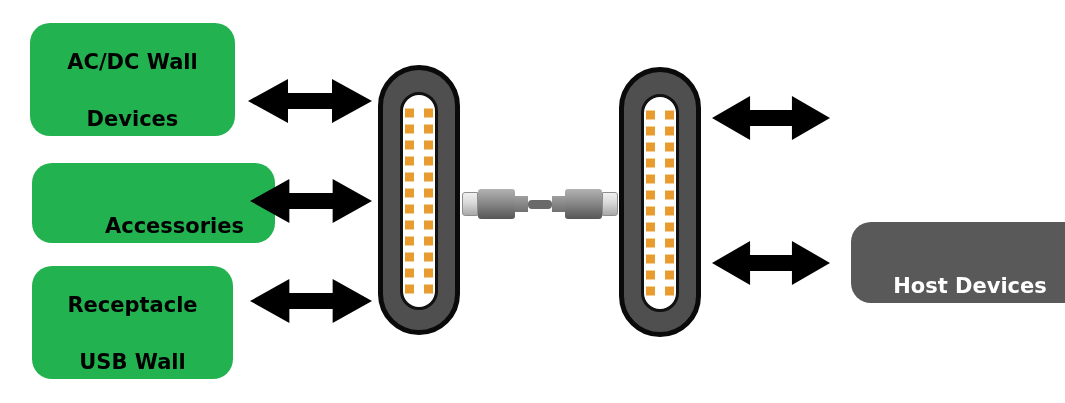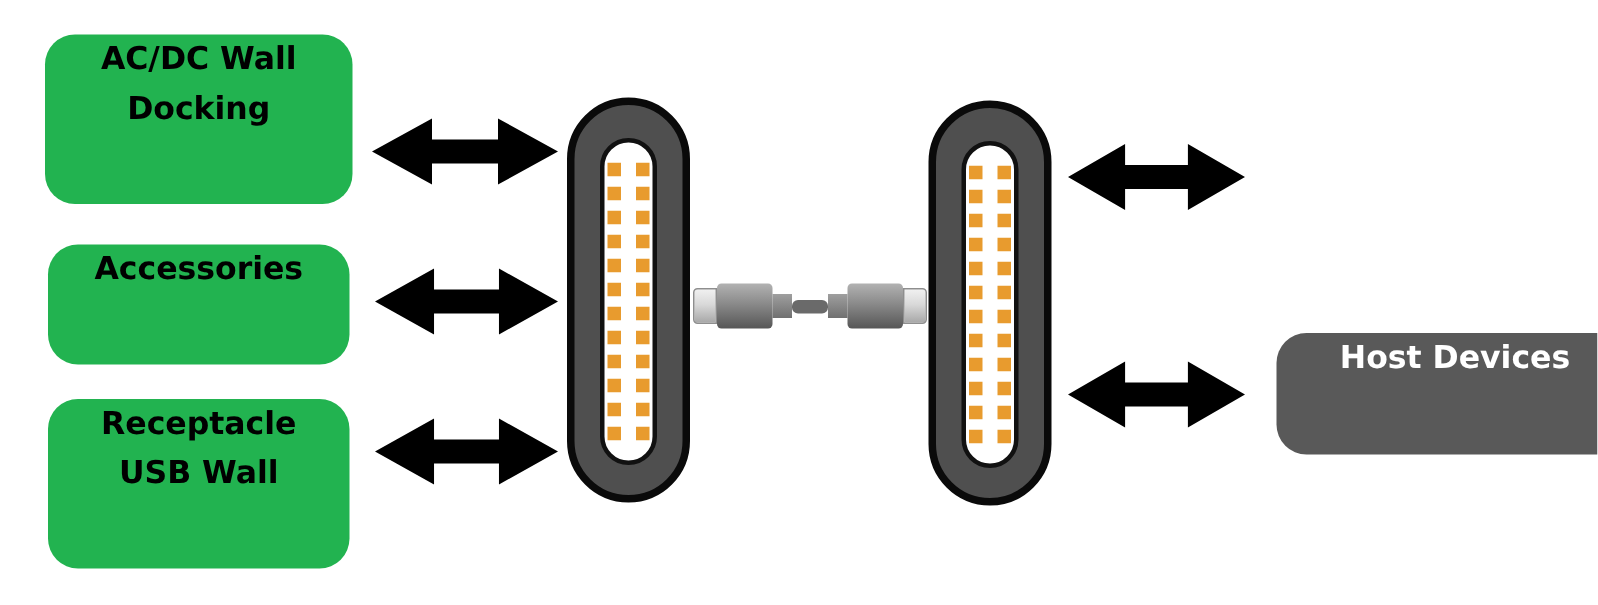--- a/index.html
+++ b/index.html
@@ -8,28 +8,28 @@
     width:1065px;height:403px;
     background:var(--background,#fff);
     font-family:"DejaVu Sans","Liberation Sans",sans-serif;
     overflow:hidden;
   }
   
   .node{
     position:absolute;
     border-radius:20px;
     display:flex;flex-direction:column;
-    justify-content:flex-start;align-items:center;
+    justify-content:flex-end;align-items:center;
     text-align:center;
-    font-weight:bold;font-size:21px;line-height:33px;
+    font-weight:bold;font-size:21px;line-height:33px;gap:24px;
   }
   .node.green{background:var(--green-box,#22b350);color:var(--box-text-dark,#000);}
   .node.gray{background:var(--gray-box,#595959);color:var(--box-text-light,#fff);}
   .n-acdc{left:30px;top:23px;width:205px;height:113px;}
-  .n-acc{left:32px;top:163px;width:201px;height:80px;}
+  .n-acc{left:32px;top:163px;width:201px;height:80px;padding-left:42px;}
   .n-usb{left:32px;top:266px;width:201px;height:113px;}
   .n-dock{left:848px;top:63px;width:205px;height:112px;}
   .n-host{left:851px;top:222px;width:238px;height:81px;}
   
   .arrow{position:absolute;color:var(--arrow,#000);}
   .arrow svg{display:block;width:100%;height:100%;}
   .a-l1{left:248px;top:78px;width:124px;height:46px;}
   .a-l2{left:250px;top:178px;width:122px;height:46px;}
   .a-l3{left:250px;top:278px;width:122px;height:46px;}
   .a-r1{left:712px;top:95px;width:118px;height:46px;}
@@ -90,21 +90,21 @@
   .line{display:block;min-height:0;}
   .line:empty{display:none;}
 </style>
 </head>
 <body>
 
 <div class="stage">
 
   <div class="node green n-acdc">
     <span class="line">AC/DC Wall</span>
-    <span class="line">Docking</span>
+    <span class="line">Devices</span>
   </div>
   <div class="node green n-acc">
     <span class="line">Accessories</span>
   </div>
   <div class="node green n-usb">
     <span class="line">Receptacle</span>
     <span class="line">USB Wall</span>
   </div>
 
   <div class="node gray n-host">

